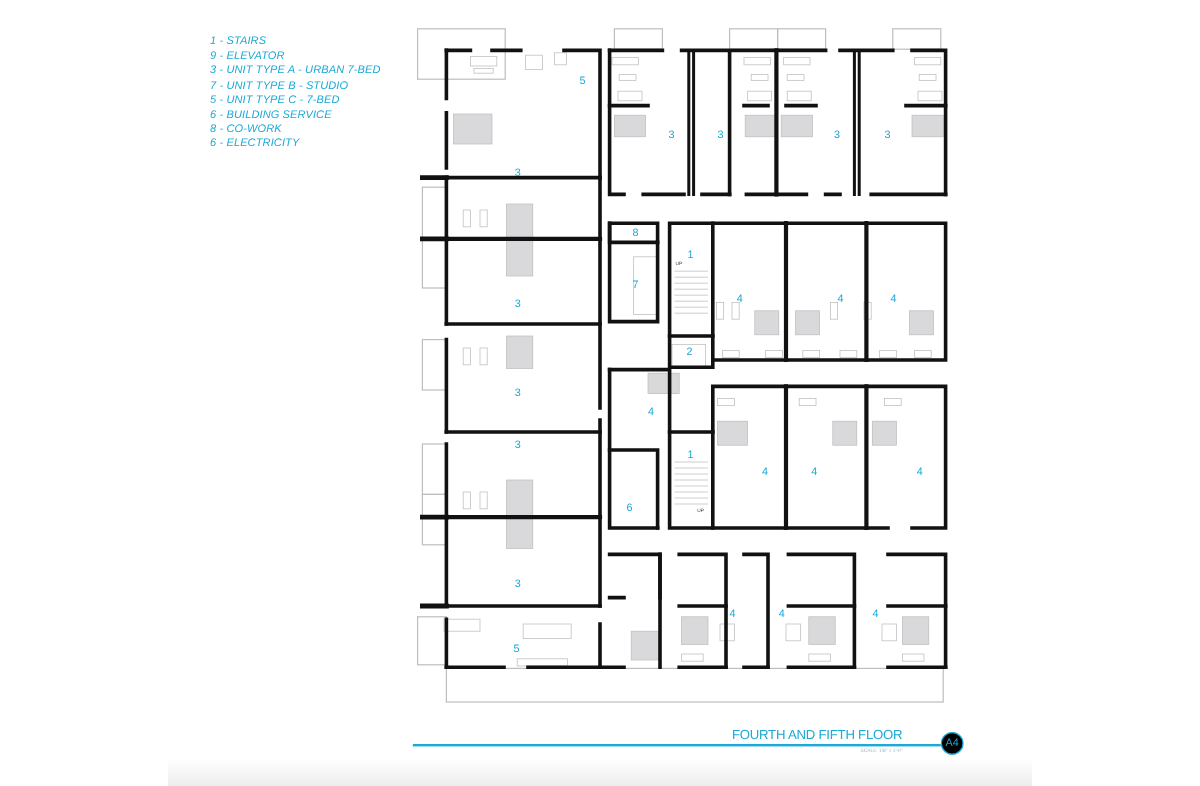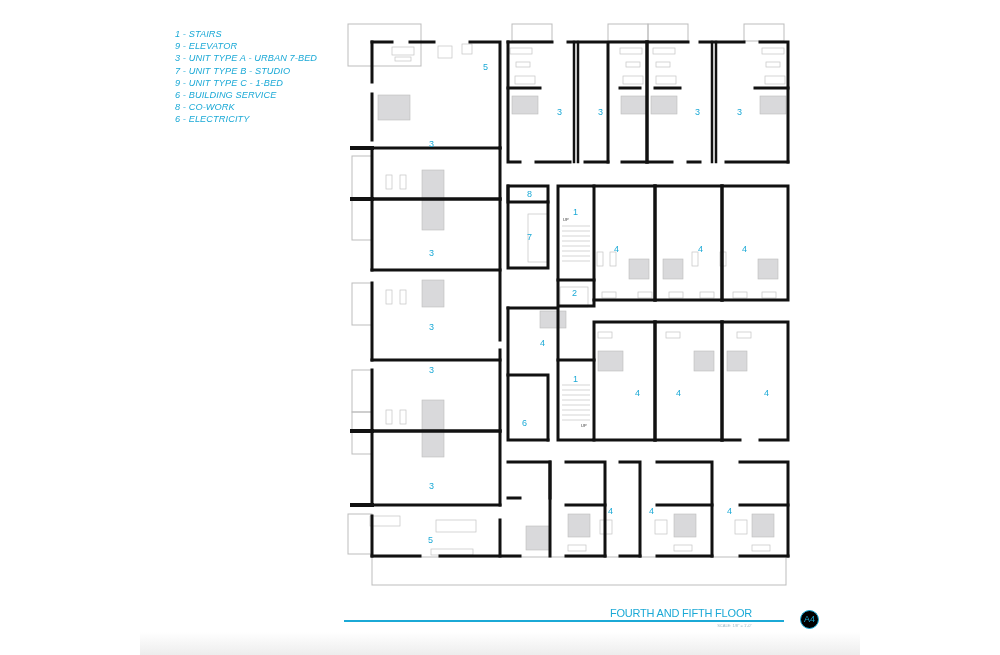--- a/index.html
+++ b/index.html
@@ -9,34 +9,34 @@
          background:linear-gradient(#ffffff, #ededed); }
   .legend { position:absolute; left:175px; top:28px; color:#1ba9d6; font-size:9.2px;
          line-height:12.2px; letter-spacing:0.1px;font-style:italic; }
   .legend div { white-space:nowrap; }
   svg.plan { position:absolute; left:0; top:0; }
   .title-block { position:absolute; left:344px; top:605px; width:460px; height:30px; }
   .title-line { position:absolute; left:0; top:15px; width:440px; height:1.5px; background:#1ba9d6; }
   .title-text { position:absolute; right:52px; top:2px; color:#1ba9d6; font-size:11px; letter-spacing:-0.2px;text-align:right; }
   .scale-text { position:absolute; right:52px; top:18px; color:#9ab8c6; font-size:4px; }
   .sheet-badge { position:absolute; left:440px; top:5px; width:17px; height:17px; border:1.5px solid #1ba9d6;
-         border-radius:50%; color:#1ba9d6; font-size:9px; text-align:center; line-height:17px; background:#000000;margin-left:16px; }
+         border-radius:50%; color:#1ba9d6; font-size:9px; text-align:center; line-height:17px; background:#000000; }
   .lbl { font-family:"Liberation Sans", sans-serif; font-size:9px; fill:#1ba9d6; }
 </style>
 </head>
 <body>
 
 <div class="page-shadow"></div>
 
 <div class="legend">
   <div>1 - STAIRS</div>
   <div>9 - ELEVATOR</div>
   <div>3 - UNIT TYPE A - URBAN 7-BED</div>
   <div>7 - UNIT TYPE B - STUDIO</div>
-  <div>9 - UNIT TYPE C - 1-BED</div>
+  <div>5 - UNIT TYPE C - 7-BED</div>
   <div>6 - BUILDING SERVICE</div>
   <div>8 - CO-WORK</div>
   <div>6 - ELECTRICITY</div>
 </div>
 
 <svg class="plan" width="1000" height="655" viewBox="0 0 1000 655">
 
   <g fill="none" stroke="#bdbdbd" stroke-width="1">
     <rect x="348" y="24" width="73" height="42"></rect>
     <rect x="512" y="24" width="40" height="17"></rect>

